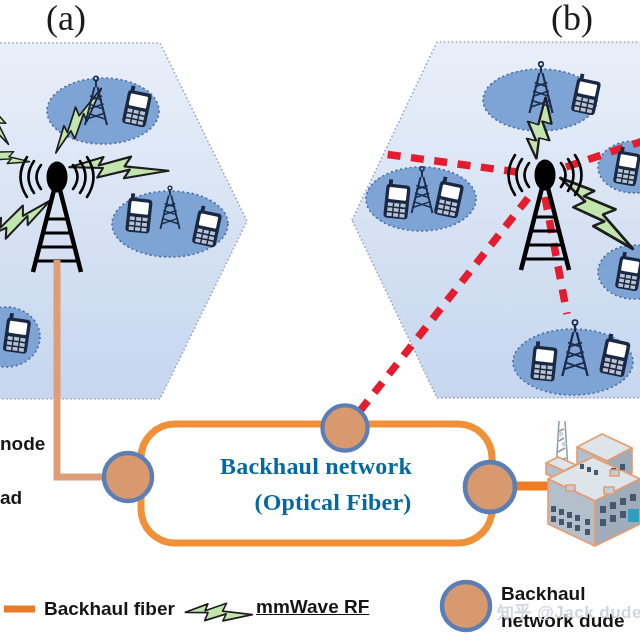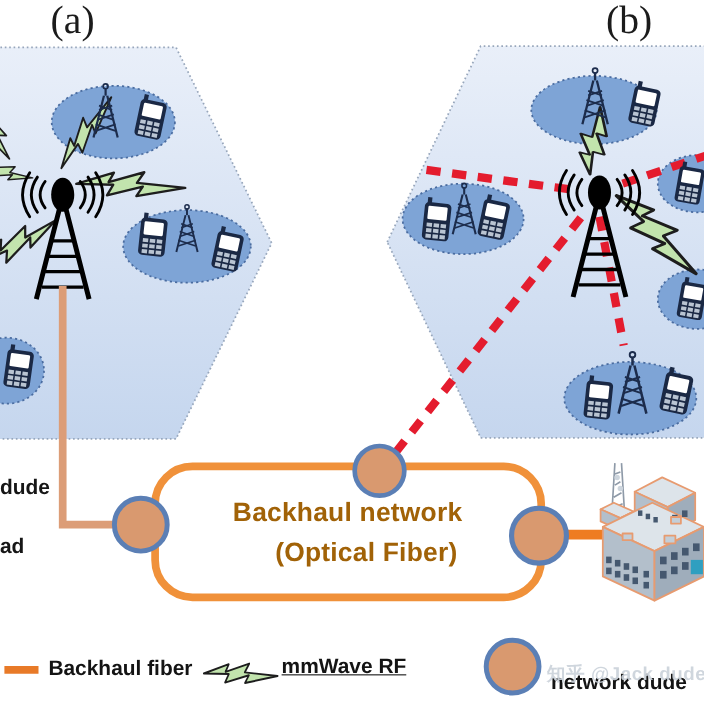--- a/index.html
+++ b/index.html
@@ -4,21 +4,21 @@
 <style>
   html,body{margin:0;padding:0;background:#fff;}
   #canvas{position:relative;width:640px;height:640px;overflow:hidden;background:#ffffff;
           font-family:"Liberation Sans",sans-serif;}
   #diagram-svg{position:absolute;left:0;top:0;z-index:1;}
   .txt{position:absolute;color:#111;z-index:5;white-space:nowrap;}
   .panel-title{font-family:"Liberation Serif",serif;font-size:36px;color:#1b1b1b;
                width:60px;text-align:center;}
   .frag{font-weight:bold;font-size:19px;color:#161616;}
   .boxlabel{left:146px;width:340px;text-align:center;font-weight:bold;font-size:24px;
-            color:#a16207;letter-spacing:.2px;}
+            color:#0369a1;letter-spacing:.2px;font-family:Liberation Serif, serif;}
   .legend-label{font-weight:bold;font-size:19px;color:#141414;}
   .legend-two{line-height:27px;}
   #watermark{left:497px;top:601px;font-size:17px;font-weight:700;color:#ccd3db;
              opacity:.92;z-index:9;letter-spacing:.5px;}
 </style>
 </head>
 <body>
 
 <div id="canvas">
 
@@ -174,28 +174,28 @@
   <use href="#node" transform="translate(490,487) scale(1.04)"></use>
 
   <line x1="4" y1="609" x2="35" y2="609" stroke="#e87a28" stroke-width="7"></line>
   <use href="#bolt" transform="translate(186,617) rotate(-9) scale(0.66,0.8)"></use>
   <use href="#node" transform="translate(466,606)"></use>
 </svg>
 
 <div class="txt panel-title" style="left:36px;top:-3px;">(a)</div>
 <div class="txt panel-title" style="left:542px;top:-3px;">(b)</div>
 
-<div class="txt frag" style="left:0px;top:433px;">dude</div>
+<div class="txt frag" style="left:0px;top:433px;">node</div>
 <div class="txt frag" style="left:0px;top:487px;text-align:right;">ad</div>
 
 <div class="txt boxlabel" style="top:453px;">Backhaul network</div>
 <div class="txt boxlabel" style="top:489px;padding-left:17px;">(Optical Fiber)</div>
 
 <div class="txt legend-label" style="left:44px;top:598px;">Backhaul fiber</div>
 <div class="txt legend-label" style="left:256px;top:596px;text-decoration:underline;">mmWave RF</div>
 <div class="txt legend-label legend-two" style="left:501px;top:580px;">
-  <br>
+  <span>Backhaul</span><br>
   <span>network dude</span>
 </div>
 
 <div class="txt" id="watermark">知乎 @Jack dude</div>
 
 </div>
 
 </body></html>

